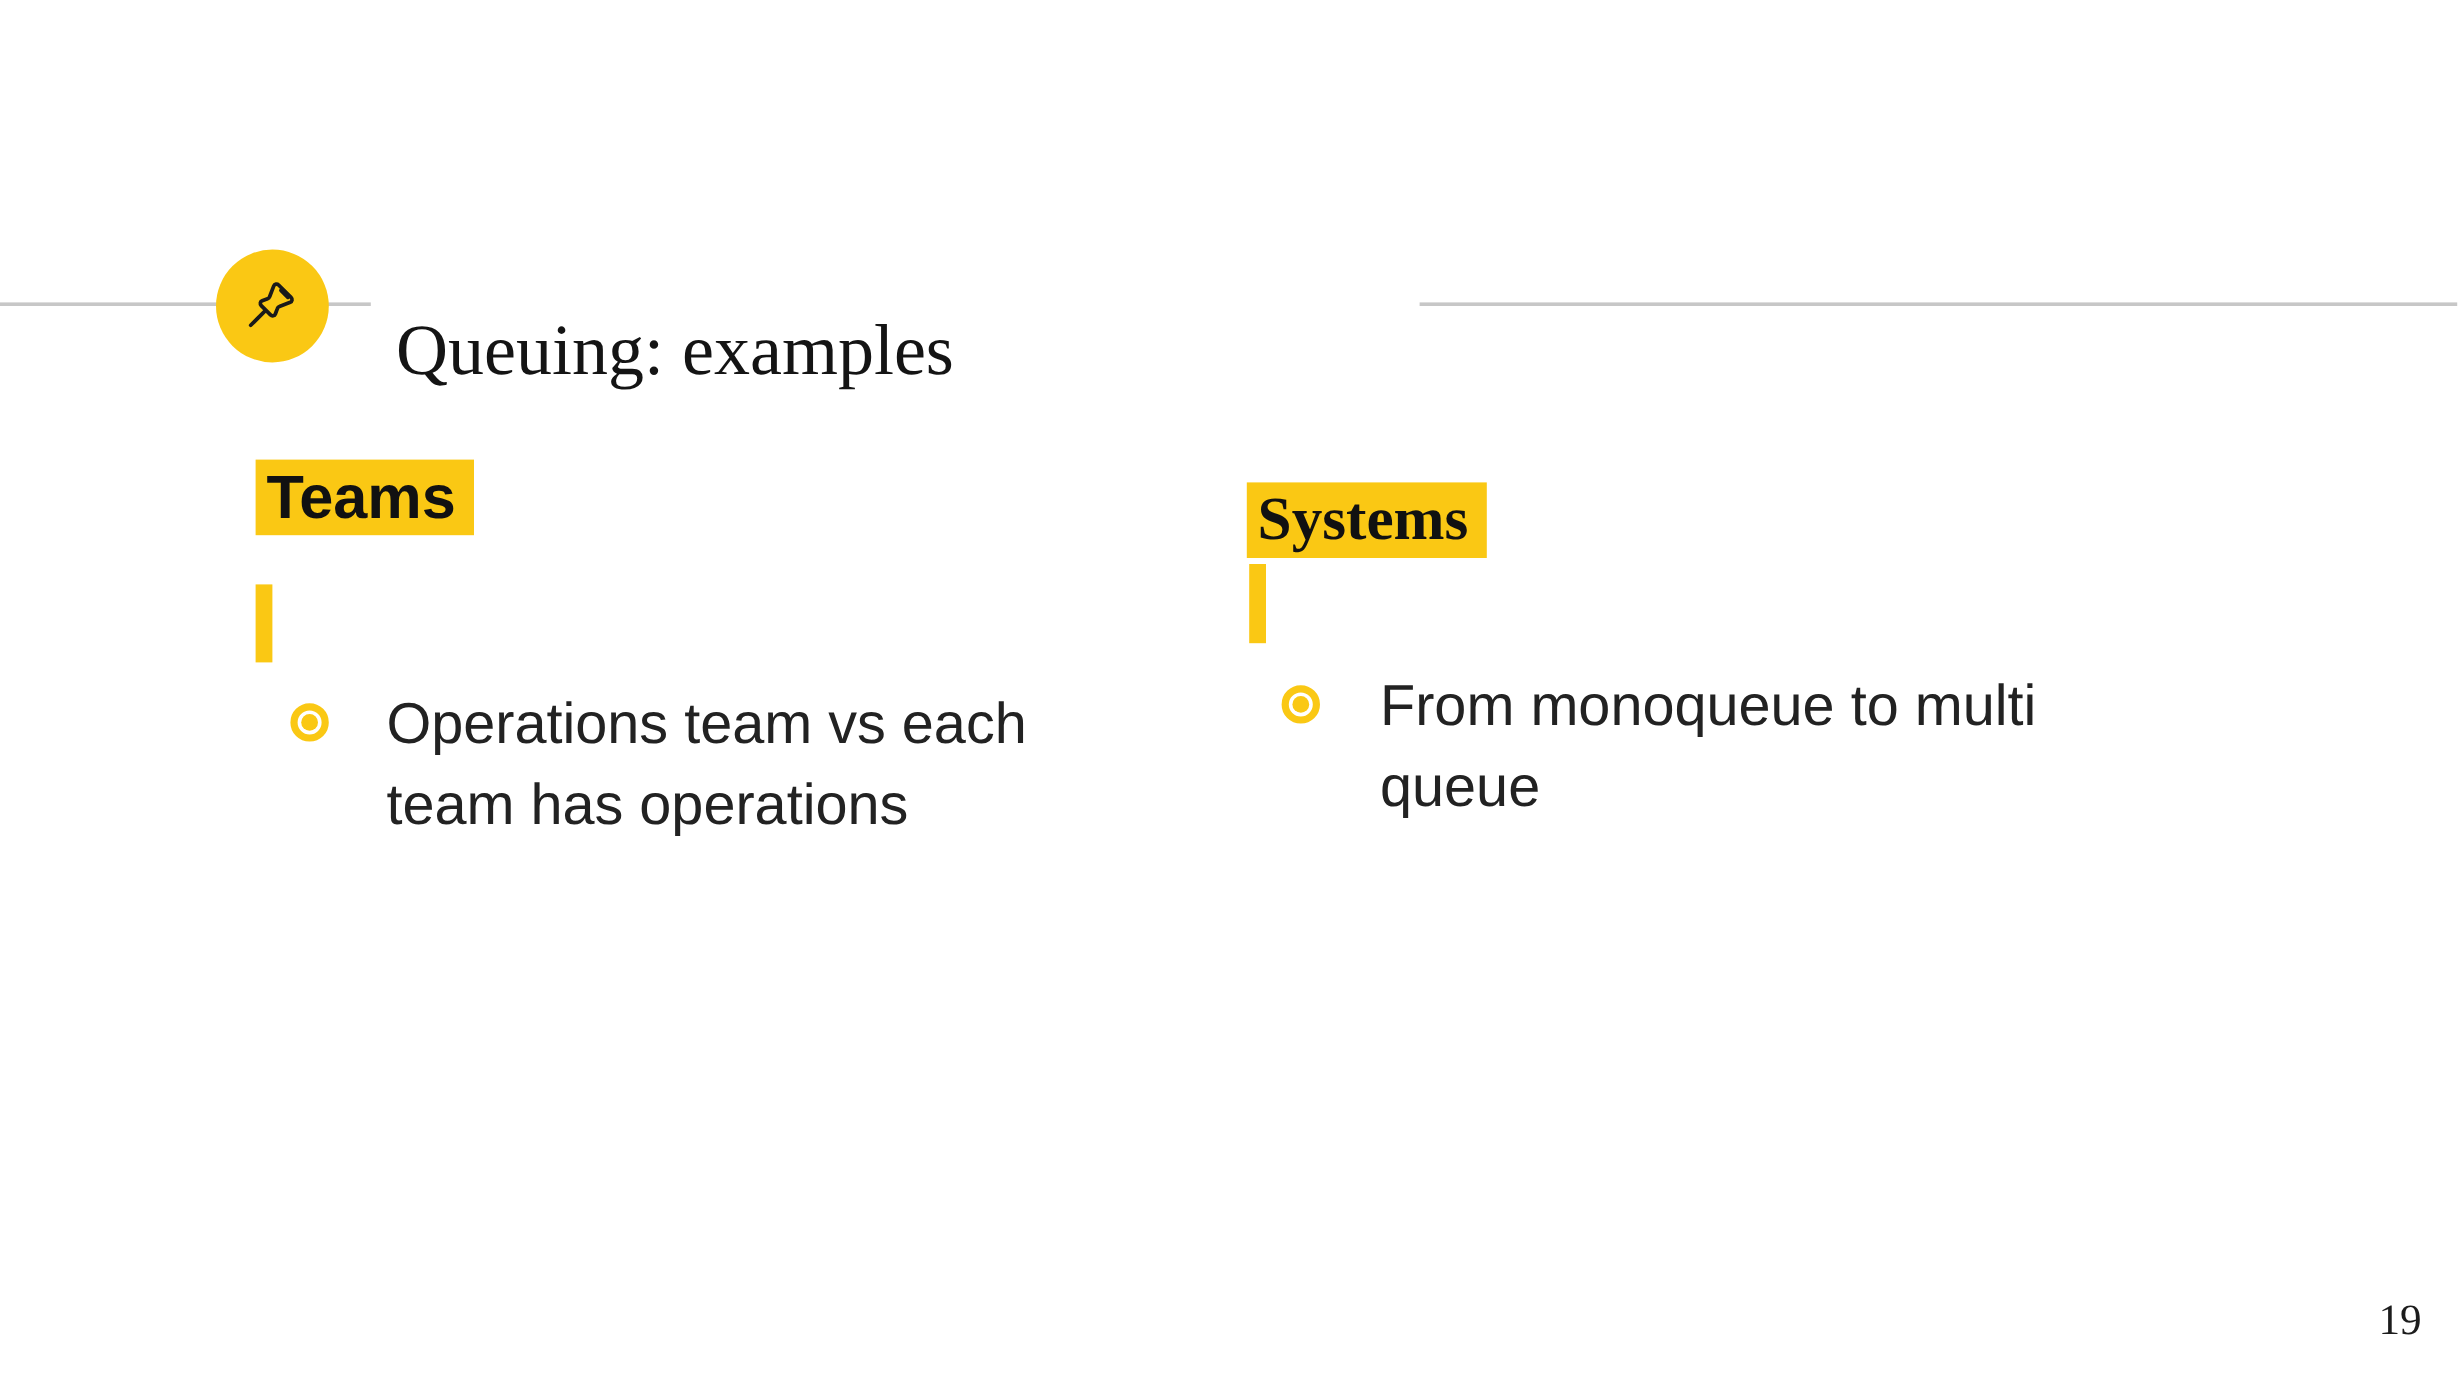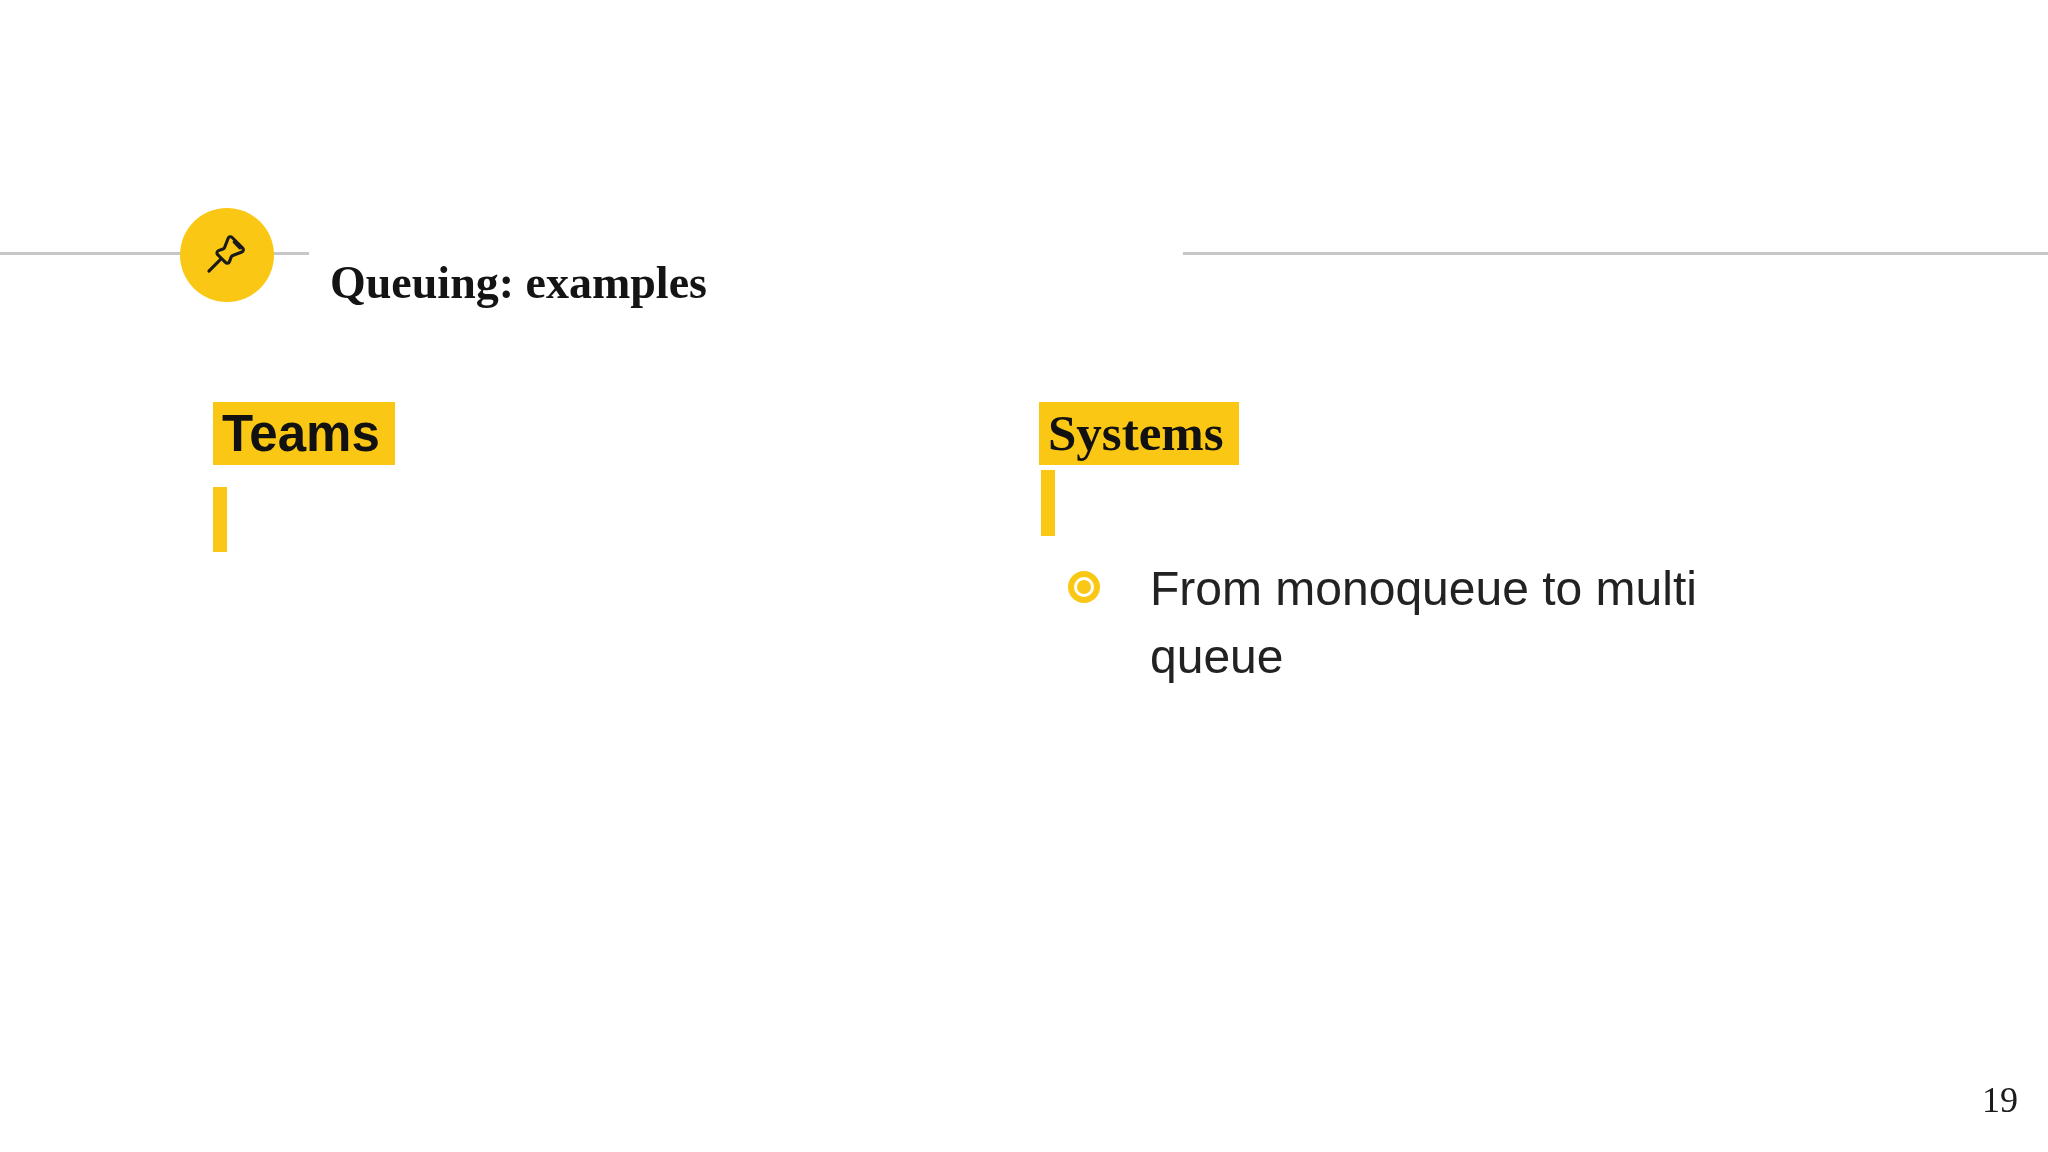--- a/index.html
+++ b/index.html
@@ -19,33 +19,33 @@
   .rule-right{left:1183px;width:865px;}
   .pin-circle{
     position:absolute;left:180px;top:208px;width:94px;height:94px;
     background:#fac814;border-radius:50%;
     display:flex;align-items:center;justify-content:center;
   }
   .pin-circle svg{width:62px;height:62px;}
   .slide-title{
     position:absolute;left:330px;top:212px;
     font-family:"Liberation Serif", serif;
-    font-weight:bold;font-size:46px;line-height:80px;color:#141414;
+    font-weight:normal;font-size:60px;line-height:80px;color:#141414;
     white-space:nowrap;
   }
   
   .col-heading{
     position:absolute;
     display:inline-block;
     background:#fac814;color:#111111;
     font-weight:bold;font-size:51px;line-height:63px;
     padding:0 15px 0 9px;
     white-space:nowrap;
   }
-  .heading-teams{left:213px;top:402px;}
+  .heading-teams{left:213px;top:383px;}
   .heading-systems{left:1039px;top:402px;font-family:Liberation Serif, serif;}
   .accent-bar{
     position:absolute;width:14px;background:#fac814;
   }
   .bar-teams{left:213px;top:487px;height:65px;}
   .bar-systems{left:1041px;top:470px;height:66px;}
   
   .bullet-list{
     position:absolute;list-style:none;margin:0;padding:0;
   }
@@ -89,20 +89,24 @@
       </svg>
     </span>
   </div>
 
   <h1 class="slide-title">Queuing: examples</h1>
 
   <div class="col-heading heading-teams">Teams</div>
   <div class="accent-bar bar-teams"></div>
 
   <ul class="bullet-list list-teams">
+    <li class="bullet-item">
+      <span class="bullet-marker"></span>
+      <span class="bullet-text">Operations team vs each team has operations</span>
+    </li>
   </ul>
 
   <div class="col-heading heading-systems">Systems</div>
   <div class="accent-bar bar-systems"></div>
 
   <ul class="bullet-list list-systems">
     <li class="bullet-item">
       <span class="bullet-marker"></span>
       <span class="bullet-text">From monoqueue to multi queue</span>
     </li>

